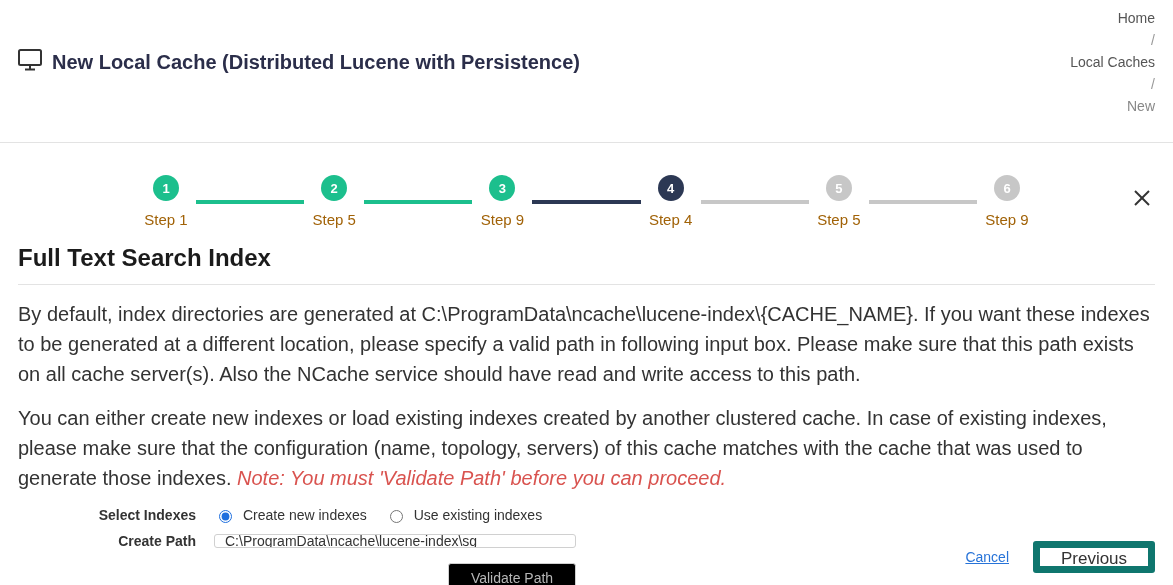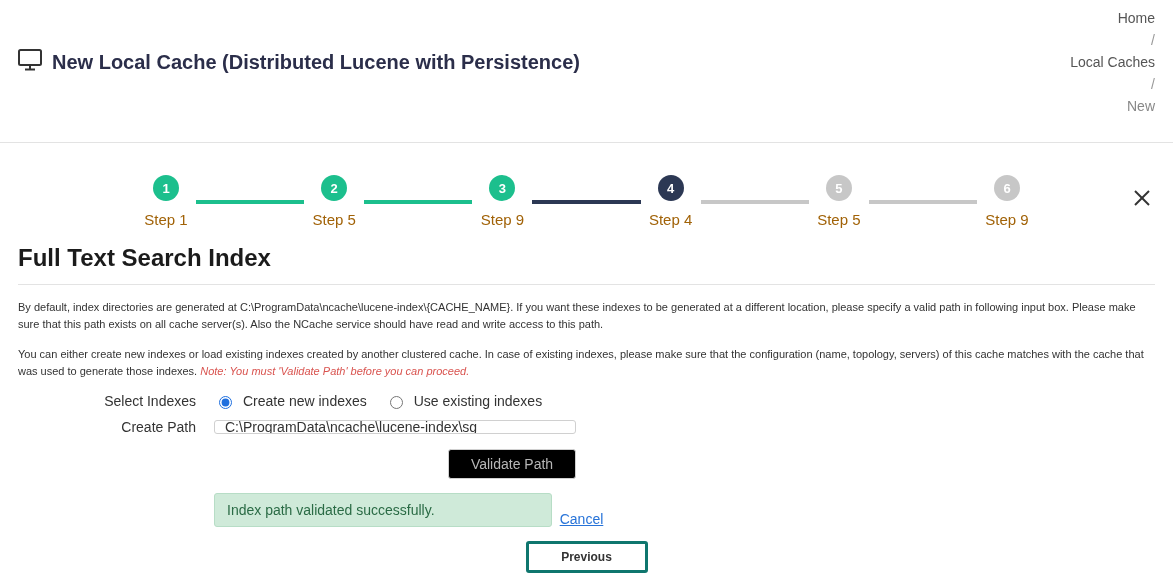--- a/index.html
+++ b/index.html
@@ -29,43 +29,43 @@
   .c-pending { background:#c7c7c7; }
   .slabel { font-size:15px; color:#a16207; margin-top:10px; }
   .connector { flex:1; height:4px; }
   .l-done { background:#1cbf8d; }
   .l-active { background:#2c3854; }
   .l-pending { background:#c7c7c7; }
 
   
   .section-title { font-size:24px; font-weight:600; margin:16px 0 12px 0; color:#1b1b1b; }
   hr.sep { border:none; border-top:1px solid #e3e3e3; margin:0 0 14px 0; }
-  .desc { font-size:11px; color:#333; line-height:1.5; margin-bottom:14px; }
+  .desc { font-size:20px; color:#333; line-height:1.5; margin-bottom:14px; }
   .desc + .desc { margin-top:0; }
   .note-red { color:#d9534f; font-style:italic; }
 
   
   .form-row { display:flex; align-items:center; margin:10px 0; }
-  .form-label { width:196px; text-align:right; font-weight:400; font-size:14px; padding-right:18px; }
+  .form-label { width:196px; text-align:right; font-weight:700; font-size:14px; padding-right:18px; }
   .radio-group { display:flex; align-items:center; gap:18px; }
   .radio-opt { display:flex; align-items:center; gap:8px; font-size:14px; cursor:pointer; }
   .radio-opt input { accent-color:#1f6fde; cursor:pointer; }
   .txt-input { width:362px; height:14px; border:1px solid #d0d0d0; border-radius:3px; padding:4px 10px; font-size:14px; color:#333; font-family:inherit; }
 
   
   .validate-wrap { margin-left:196px; width:362px; display:flex; justify-content:flex-end; margin-top:14px; }
   .btn-validate { width:128px; height:30px; border:1px solid #d0d0d0; border-radius:3px; background:#000000; font-size:14px; color:#b7b7b7; cursor:pointer; }
 
   
   .success-banner { margin-left:196px; width:338px; margin-top:14px; background:#cfead9; border:1px solid #b7ddc6; border-radius:3px; padding:8px 12px; font-size:14px; color:#2a6b45; }
 
   
-  .footer { position:absolute; left:0; right:0; bottom:0; display:flex; justify-content:flex-end; align-items:center; gap:14px; padding:10px 18px 12px;flex-direction:column; }
+  .footer { position:absolute; left:0; right:0; bottom:0; display:flex; justify-content:flex-end; align-items:center; gap:14px; padding:10px 18px 12px; }
   .link-cancel { color:#2773d8; font-size:14px; text-decoration:underline; cursor:pointer; margin-right:10px; }
-  .btn { width:122px; height:32px; border:3px solid #0f766e; border-radius:3px; background:#fff; font-size:12px; font-weight:700; color:#333; cursor:pointer; }
+  .btn { width:122px; height:32px; border:7px solid #0f766e; border-radius:3px; background:#fff; font-size:17px; font-weight:400; color:#333; cursor:pointer; }
 </style>
 </head>
 <body>
 
 <div class="page">
 
   <div class="header">
     <div class="title-wrap">
       <span>
         <svg class="mon-icon" viewBox="0 0 24 22">

